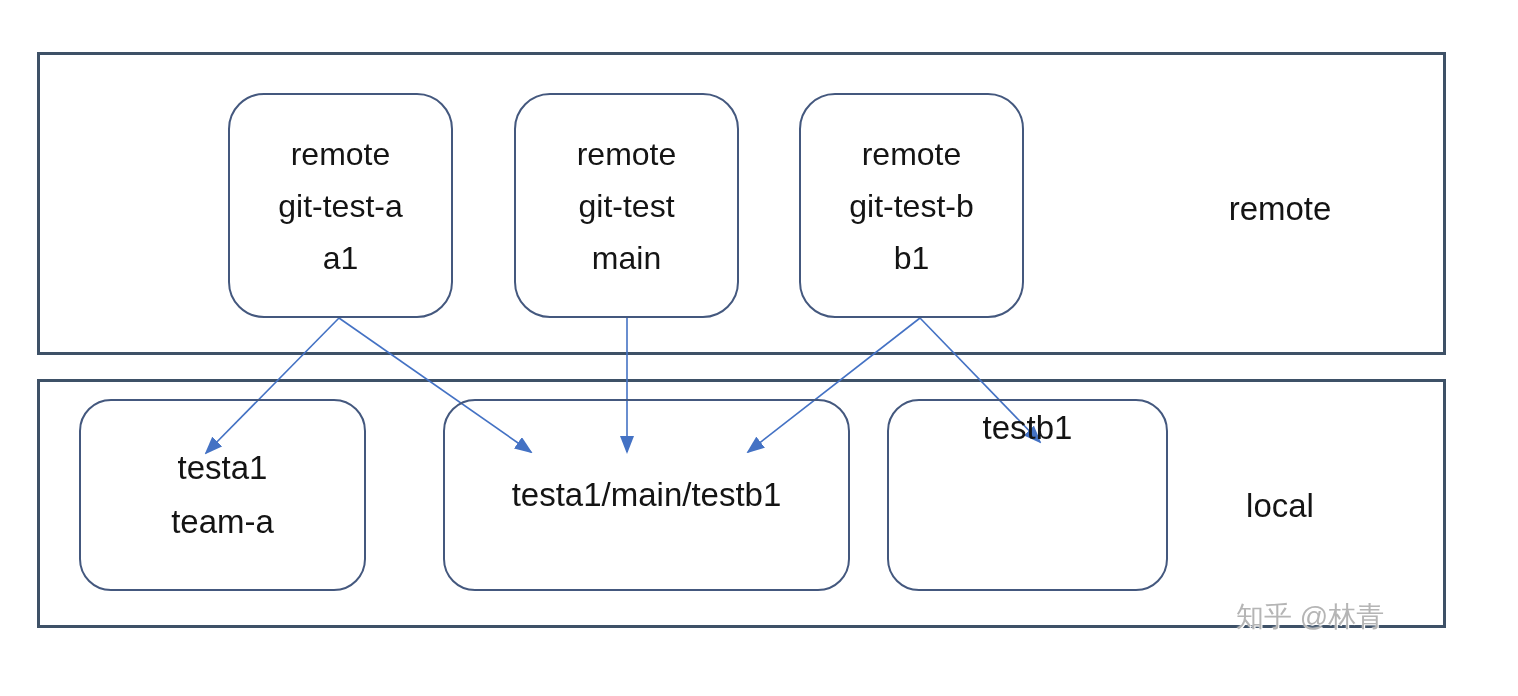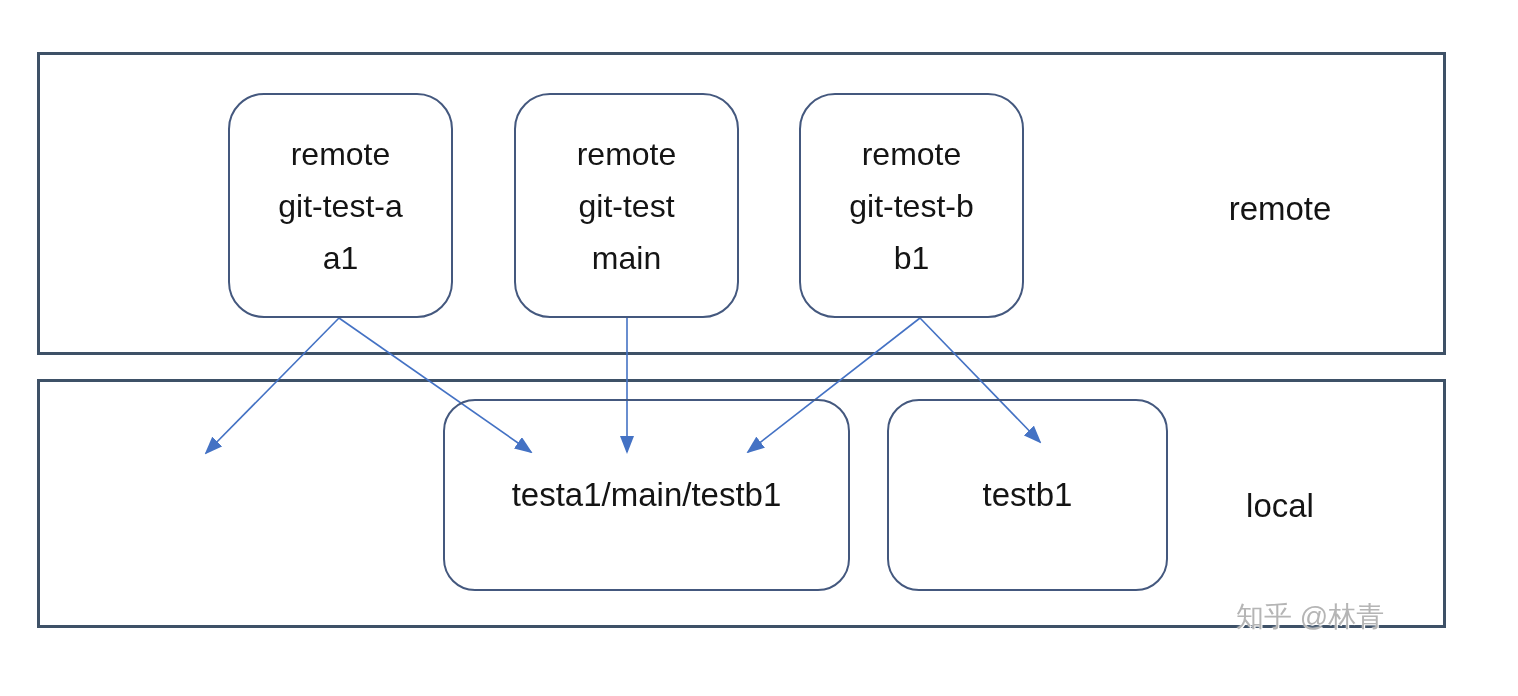--- a/index.html
+++ b/index.html
@@ -38,21 +38,21 @@
   }
   .node-remote { border-radius: 36px; top: 93px; width: 225px; height: 225px; }
   .node-local  { border-radius: 32px; top: 399px; height: 192px; }
 
   .node-a  { left: 228px; }
   .node-m  { left: 514px; }
   .node-b  { left: 799px; }
 
   .node-testa1  { left: 79px;  width: 287px; }
   .node-manager { left: 443px; width: 407px; }
-  .node-testb1  { left: 887px; width: 281px; }
+  .node-testb1  { left: 887px; width: 281px; justify-content: space-between; }
 
   .node-line {
     font-size: 32px;
     line-height: 52px;
     white-space: nowrap;
   }
   .node-local .node-line {
     font-size: 33px;
     line-height: 54px;
   }
@@ -124,20 +124,24 @@
   </div>
 
   <div class="node node-remote node-b">
     <div class="node-line">remote</div>
     <div class="node-line">git-test-b</div>
     <div class="node-line">b1</div>
   </div>
 
   <div class="section-label label-remote">remote</div>
 
+  <div class="node node-local node-testa1">
+    <div class="node-line">testa1</div>
+    <div class="node-line">team-a</div>
+  </div>
 
   <div class="node node-local node-manager">
     <div class="node-line">testa1/main/testb1</div>
   </div>
 
   <div class="node node-local node-testb1">
     <div class="node-line">testb1</div>
   </div>
 
   <div class="section-label label-local">local</div>

